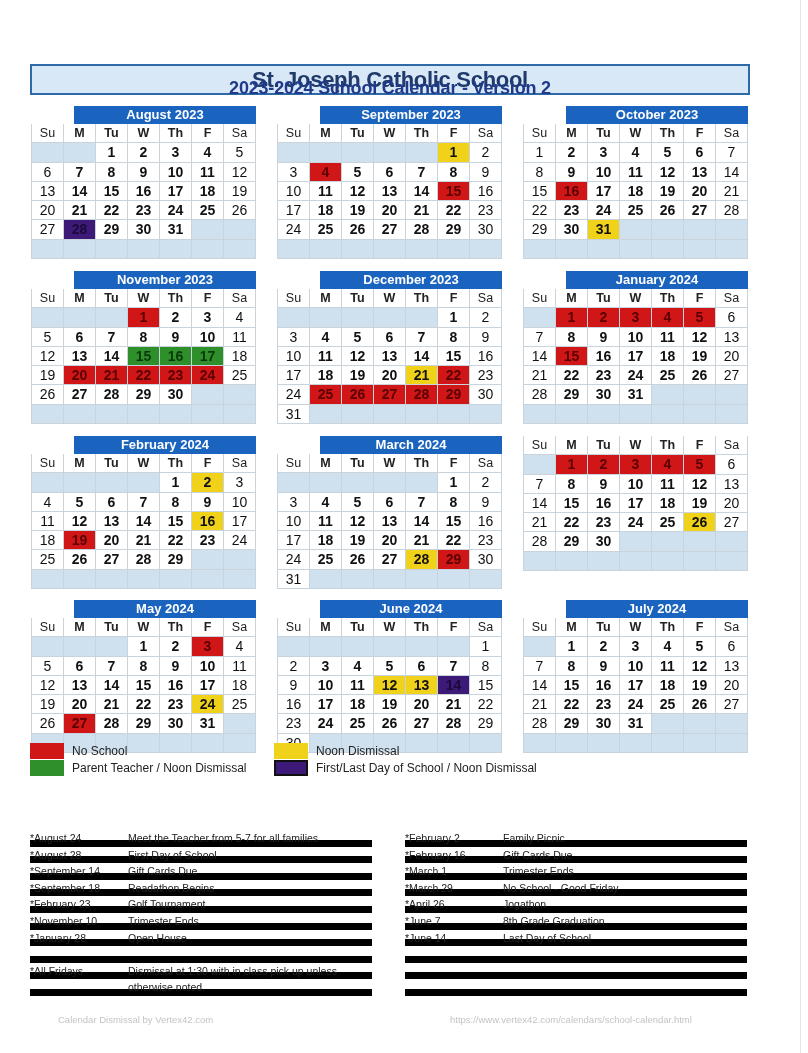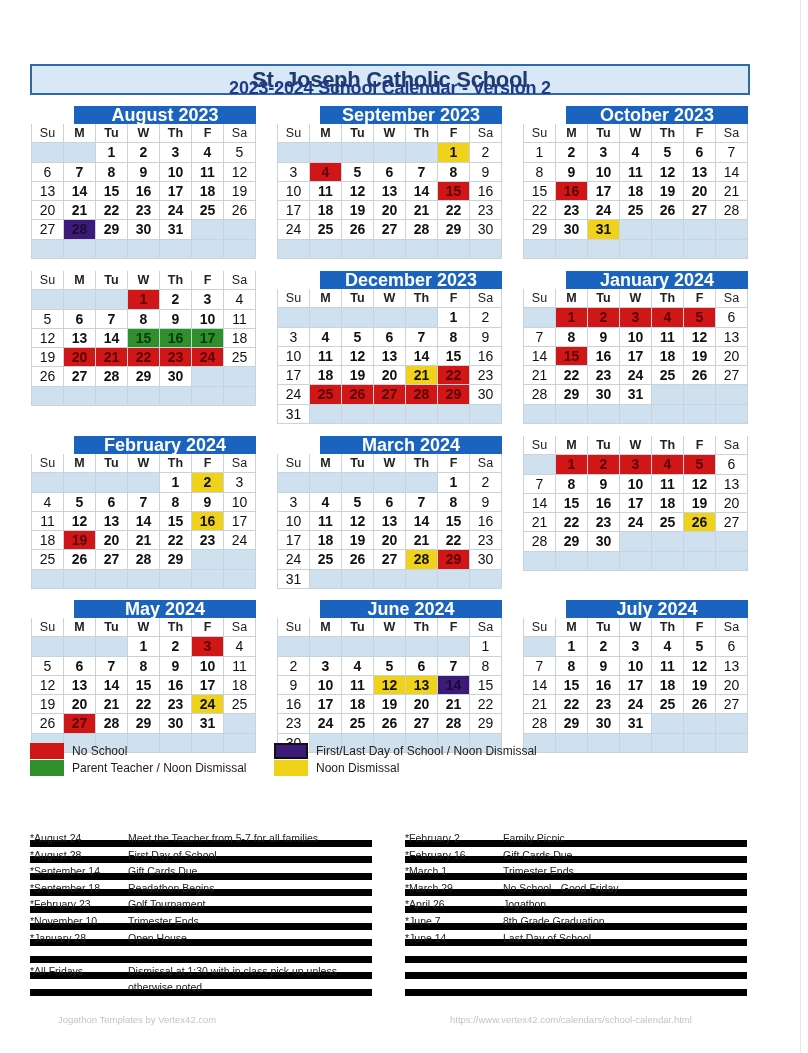--- a/index.html
+++ b/index.html
@@ -12,21 +12,21 @@
     display: flex; align-items: center; justify-content: center;
     font-size: 22px; font-weight: bold; color: #1f3a6b; letter-spacing: -0.3px; margin-top: 20px;
   }
   .subtitle {
     position: absolute; left: 30px; top: 78px; width: 720px; text-align: center;
     font-size: 18px; font-weight: bold; color: #1f3a8a; letter-spacing: -0.2px;
   }
   .month { position: absolute; width: 225px; }
   .month-head {
     height: 18px; background: #1a63be; color: #fff; font-weight: bold;
-    font-size: 18px; text-align: center; line-height: 18px; margin-left: 43px;
+    font-size: 13px; text-align: center; line-height: 18px; margin-left: 43px;
   }
   .grid { display: grid; grid-template-columns: repeat(7, 1fr); border-left: 1px solid #c9d3dc; }
   .cell {
     height: 19.3px; line-height: 19px; text-align: center; font-size: 14px;
     border-right: 1px solid #c9d3dc; border-bottom: 1px solid #c9d3dc;
     background: #fff;
   }
   .dn { font-size: 12.5px; color: #222; }
   .dn.wk { font-weight: bold; }
   .day.wk { font-weight: bold; }
@@ -211,20 +211,21 @@
         <div class="cell empty"></div>
         <div class="cell empty"></div>
         <div class="cell empty"></div>
         <div class="cell empty"></div>
         <div class="cell empty"></div>
         <div class="cell empty"></div>
         <div class="cell empty"></div>
       </div>
     </div>
     <div class="month" style="left: 31px; top: 271px;">
+      <div class="month-head">November 2023</div>
       <div class="grid">
         <div class="cell dn">Su</div>
         <div class="cell dn wk">M</div>
         <div class="cell dn wk">Tu</div>
         <div class="cell dn wk">W</div>
         <div class="cell dn wk">Th</div>
         <div class="cell dn wk">F</div>
         <div class="cell dn">Sa</div>
         <div class="cell empty"></div>
         <div class="cell empty"></div>
@@ -708,26 +709,26 @@
     <span class="swatch red"></span>
     <span>No School</span>
   </div>
   <div class="legend-item">
     <span class="swatch green"></span>
     <span>Parent Teacher / Noon Dismissal</span>
   </div>
 </div>
 <div class="legend" style="left:274px;">
   <div class="legend-item">
+    <span class="swatch yellow"></span>
+    <span>Noon Dismissal</span>
+  </div>
+  <div class="legend-item">
     <span class="swatch purple"></span>
     <span>First/Last Day of School / Noon Dismissal</span>
-  </div>
-  <div class="legend-item">
-    <span class="swatch yellow"></span>
-    <span>Noon Dismissal</span>
   </div>
 </div>
 
 <div class="events" id="events-left" style="left:30px;">
     <div class="ev-row">
       <span class="ev-date">*August 24</span>
       <span>Meet the Teacher from 5-7 for all families</span>
     </div>
     <div class="ev-row">
       <span class="ev-date">*August 28</span>
@@ -802,14 +803,14 @@
     <div class="ev-row">
       <span class="ev-date"></span>
       <span></span>
     </div>
     <div class="ev-row">
       <span class="ev-date"></span>
       <span></span>
     </div>
   </div>
 
-<div class="footer" style="left:58px;">Jogathon Templates by Vertex42.com</div>
+<div class="footer" style="left:58px;">Calendar Dismissal by Vertex42.com</div>
 <div class="footer" style="left:450px;">https://www.vertex42.com/calendars/school-calendar.html</div>
 
 </body></html>

